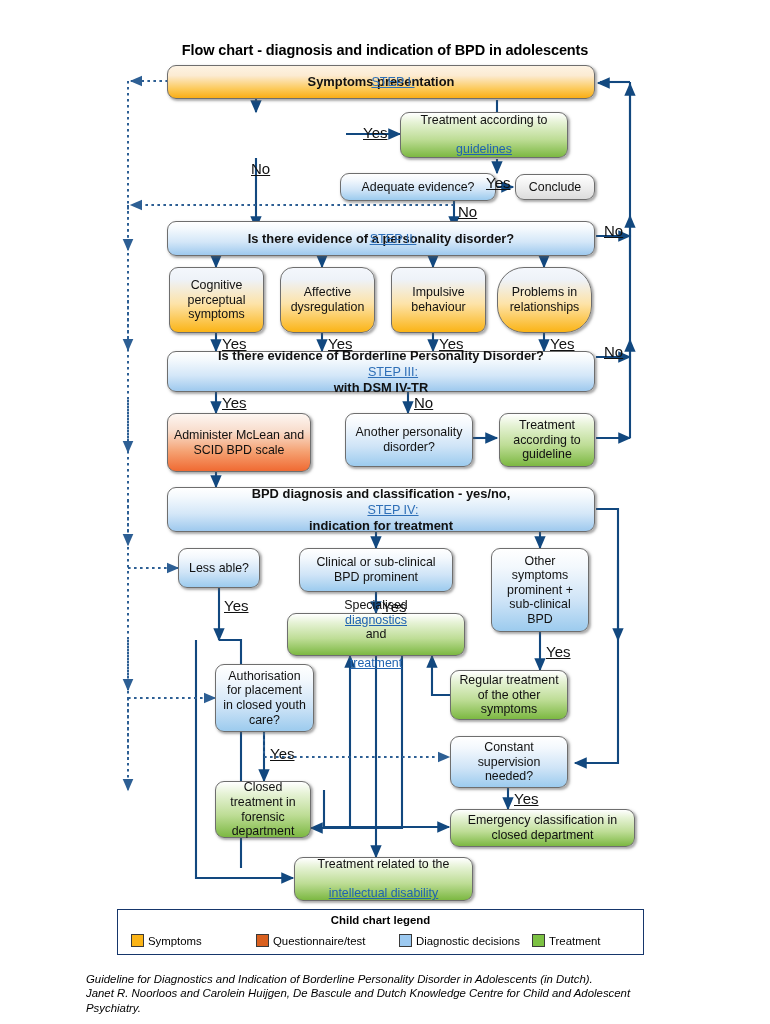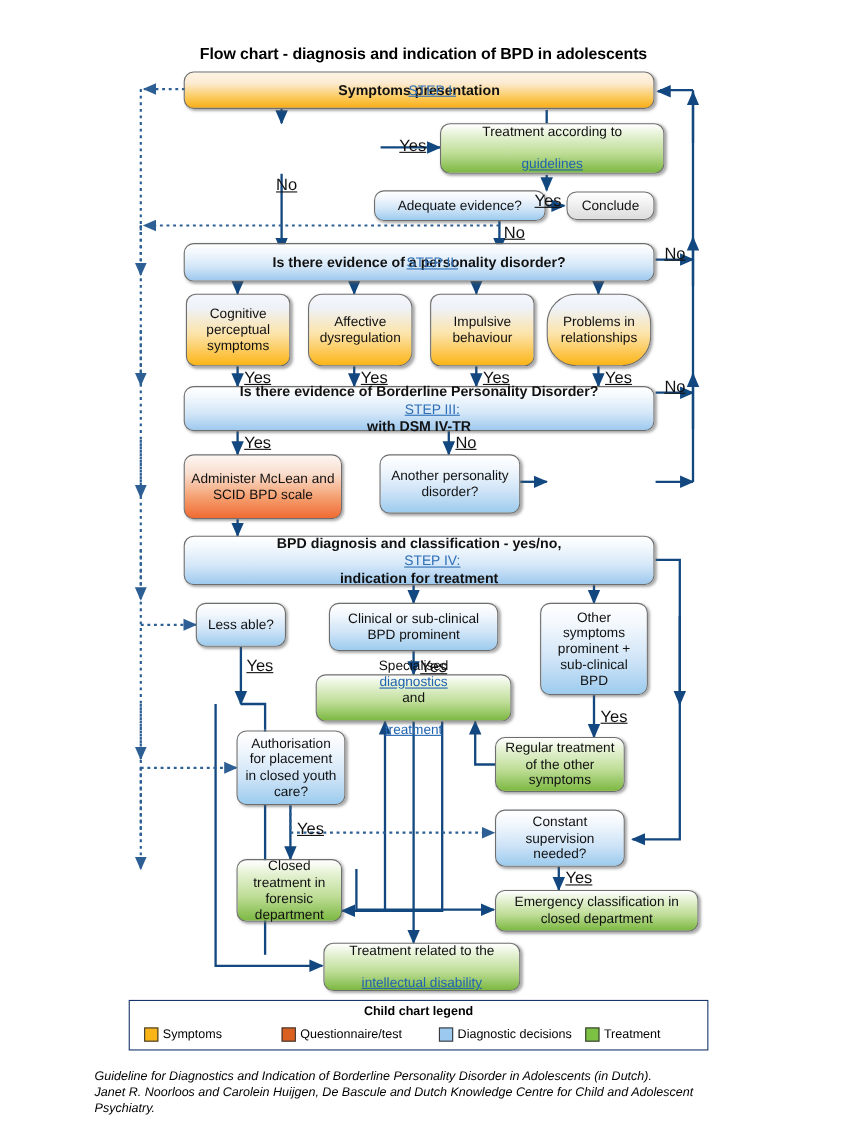--- a/index.html
+++ b/index.html
@@ -181,21 +181,21 @@
   </svg>
 
   <div class="title">Flow chart - diagnosis and indication of BPD in adolescents</div>
 
   <div class="node f-step-i step" style="left:167px;top:65px;width:428px;height:34px;">
     <span class="step-tag">STEP I:</span>
     <span>Symptoms presentation</span>
   </div>
 
 
-  <div class="node f-treat" style="left:400px;top:112px;width:204px;height:46px;">
+  <div class="node f-treat" style="left:400px;top:112px;width:168px;height:46px;">
     <span><span>Treatment according to </span><br><a class="lnk">guidelines</a></span>
   </div>
 
   <div class="node f-diag" style="left:340px;top:173px;width:156px;height:28px;">
     <span>Adequate evidence?</span>
   </div>
 
   <div class="node f-grey" style="left:515px;top:174px;width:80px;height:26px;">
     <span>Conclude</span>
   </div>
@@ -227,20 +227,23 @@
   </div>
 
   <div class="node f-quest" style="left:167px;top:413px;width:144px;height:59px;">
     <span>Administer McLean and SCID BPD scale</span>
   </div>
 
   <div class="node f-diag" style="left:345px;top:413px;width:128px;height:54px;">
     <span>Another personality disorder?</span>
   </div>
 
+  <div class="node f-treat" style="left:499px;top:413px;width:96px;height:54px;">
+    <span>Treatment according to guideline</span>
+  </div>
 
   <div class="node f-step step two-line" style="left:167px;top:487px;width:428px;height:45px;">
     <span class="step-tag">STEP IV:</span>
     <span>
       <span>BPD diagnosis and classification - yes/no,</span><br>
       <span>indication for treatment</span>
     </span>
   </div>
 
   <div class="node f-diag" style="left:178px;top:548px;width:82px;height:40px;">

